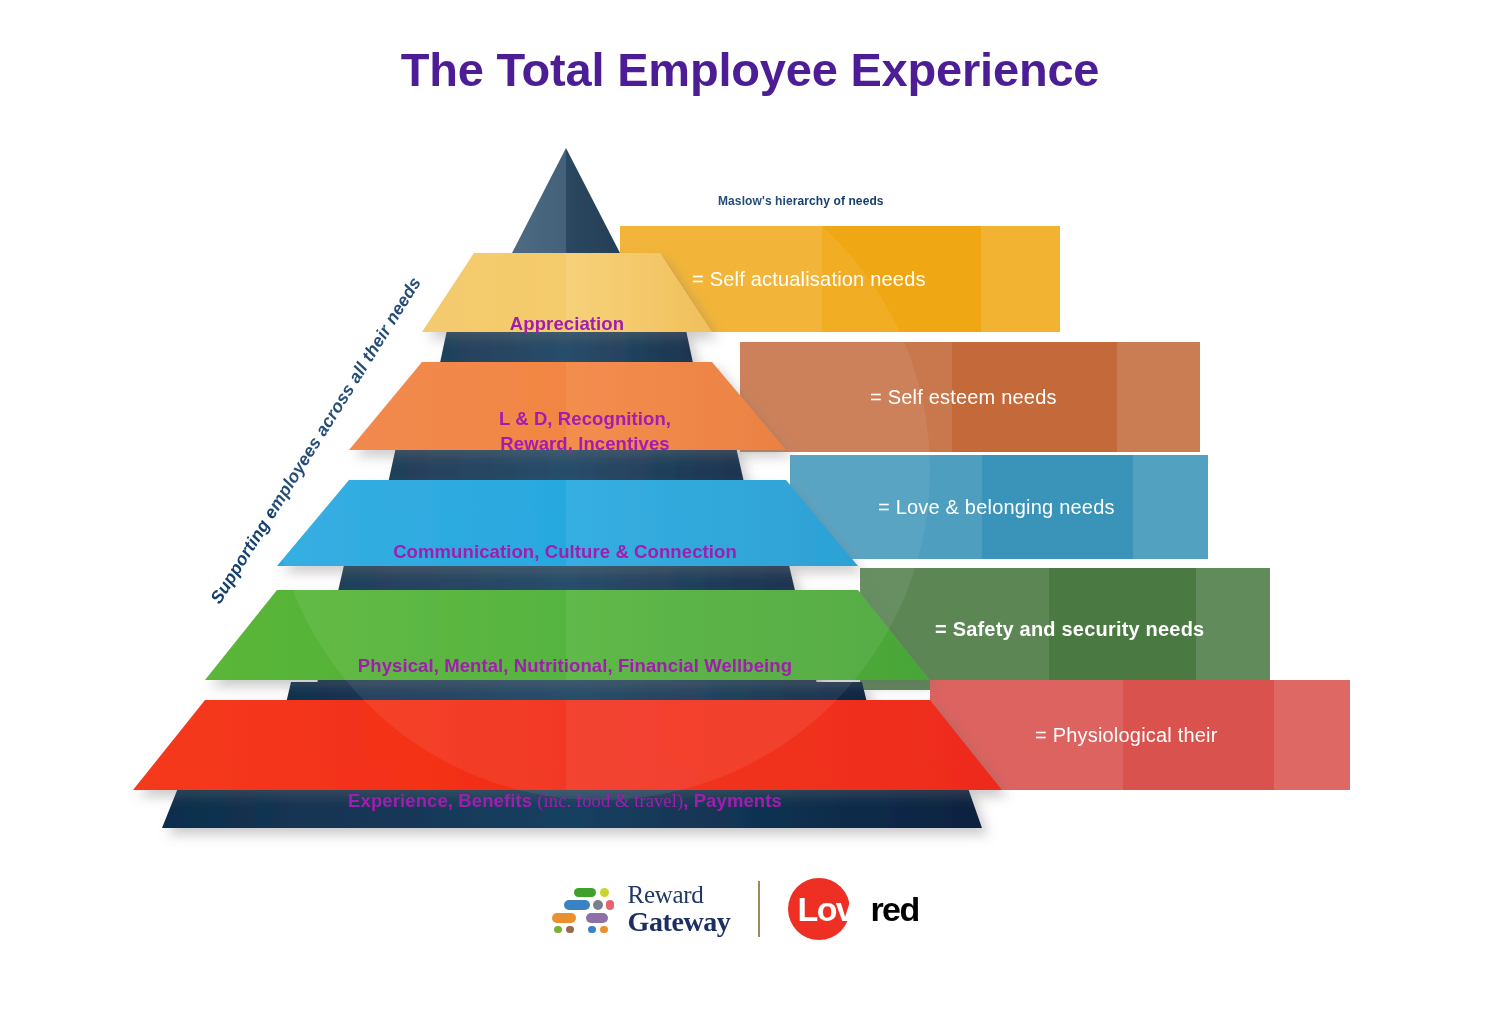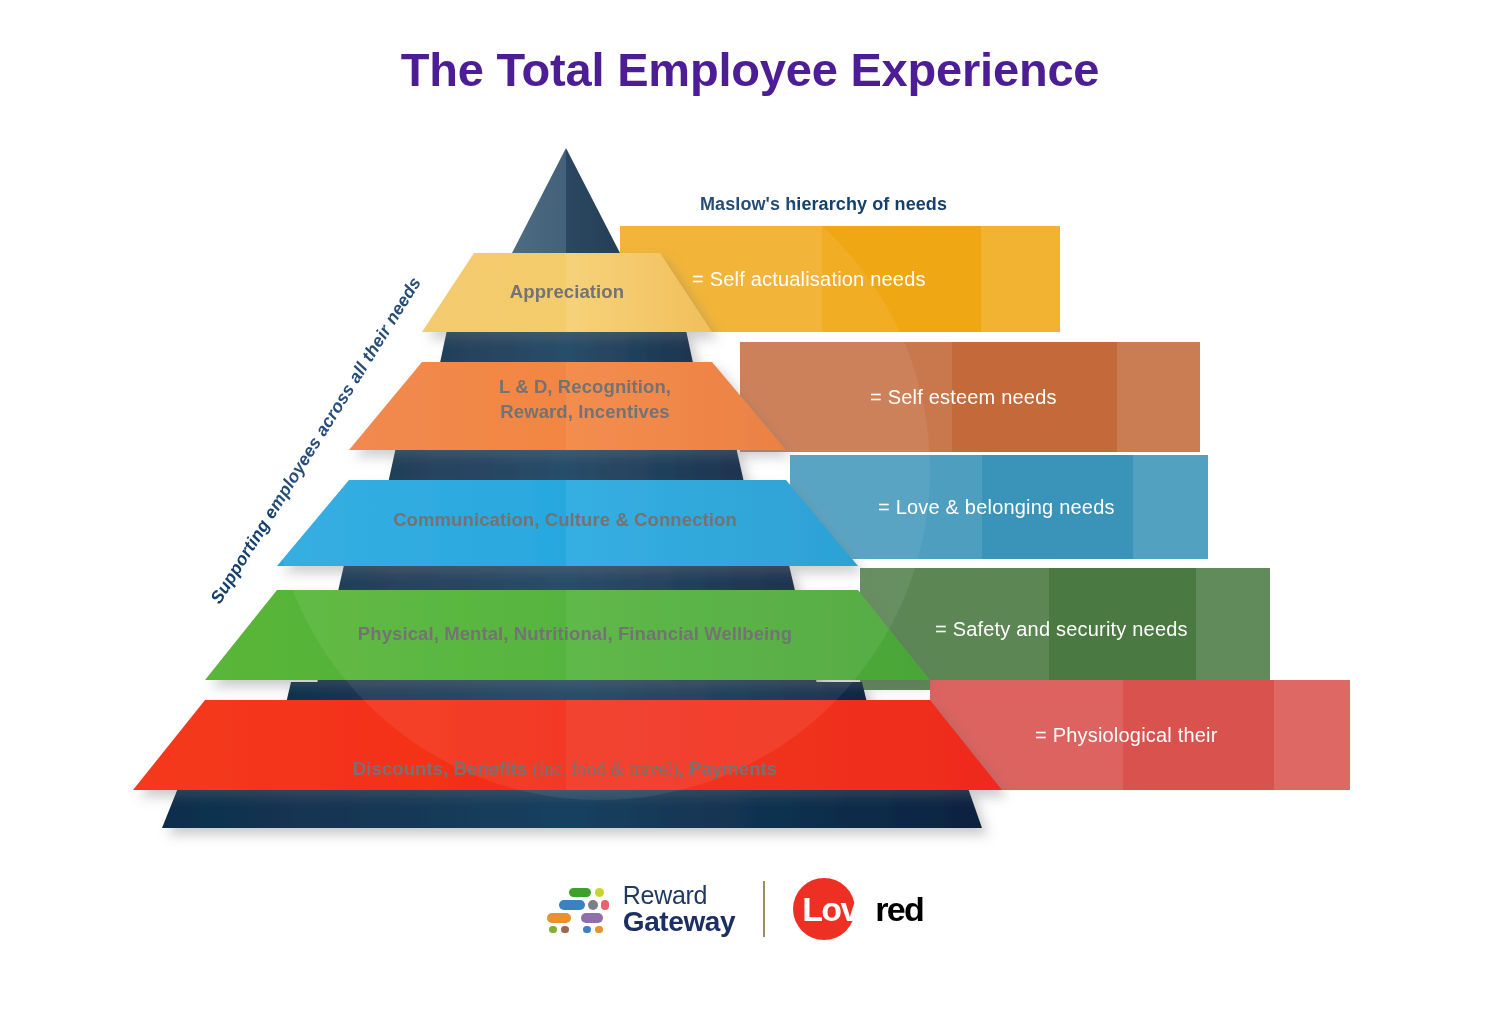--- a/index.html
+++ b/index.html
@@ -16,22 +16,22 @@
     position:absolute;left:0;right:0;top:42px;
     text-align:center;
     font-size:47px;
     font-weight:bold;
     color:#4c1d95;
     letter-spacing:-0.2px;
   }
 
   .maslow-label{
     position:absolute;
-    left:700px;top:194px;
-    font-size:18px;
+    left:718px;top:194px;
+    font-size:12px;
     font-weight:bold;
     color:#15406E;
     letter-spacing:0.1px;
   }
 
   .rotated-caption{
     position:absolute;
     left:96px;top:430px;
     width:440px;
     text-align:center;
@@ -65,37 +65,38 @@
   .ext .ext-text{
     position:relative;
     color:#ffffff;
     font-size:20px;
     letter-spacing:0.2px;
     white-space:nowrap;
   }
 
   .tier-text{
     position:absolute;
-    color:#737373;
+    color:#a21caf;
     font-weight:bold;
     font-size:18.5px;
     line-height:25px;
     text-align:center;
     white-space:pre-line;
     letter-spacing:0.1px;
     pointer-events:none;
+    margin-top:32px;
   }
   .tier-text .reg{font-weight:normal;font-family:Liberation Serif, serif;}
 
   
   .logo-strip{
     position:absolute;left:0;right:0;top:878px;
     display:flex;align-items:center;justify-content:center;gap:0px;
   }
-  .rg-logo{display:flex;align-items:center;gap:14px;}
+  .rg-logo{display:flex;align-items:center;gap:14px;font-family:Liberation Serif, serif;}
   .rg-mark{position:relative;width:62px;height:46px;}
   .rg-mark i{position:absolute;display:block;border-radius:999px;}
   .rg-words{display:flex;flex-direction:column;line-height:0.98;}
   .rg-words .w1{font-size:25px;color:#1F3864;font-weight:normal;letter-spacing:-0.3px;}
   .rg-words .w2{font-size:28px;color:#1B2F63;font-weight:bold;letter-spacing:-0.4px;}
   .logo-divider{width:2px;height:56px;background:#9B8B5E;margin:0 28px;}
   .ed-logo{position:relative;width:160px;height:62px;display:flex;align-items:center;}
   .ed-circle{position:absolute;left:0;top:0;width:62px;height:62px;border-radius:50%;background:#EE2F24;}
   .ed-word{position:relative;font-size:34px;font-weight:bold;letter-spacing:-1.6px;padding-left:9px;}
   .ed-word .a{color:#ffffff;}
@@ -126,21 +127,21 @@
     <div class="ext-text" style="margin-left:130px;">= Self esteem needs</div>
   </div>
 
   <div class="ext" style="left:790px;top:455px;width:418px;height:104px;text-align:right;">
     <div class="ext-bg" style="background:#3A93B8;"></div>
     <div class="ext-sheen"></div>
     <div class="ext-sheen2"></div>
     <div class="ext-text" style="margin-left:88px;">= Love &amp; belonging needs</div>
   </div>
 
-  <div class="ext" style="left:860px;top:568px;width:410px;height:122px;">
+  <div class="ext" style="left:860px;top:568px;width:410px;height:122px;font-weight:bold;">
     <div class="ext-bg" style="background:#4A7A42;"></div>
     <div class="ext-sheen"></div>
     <div class="ext-sheen2"></div>
     <div class="ext-text" style="margin-left:75px;">= Safety and security needs</div>
   </div>
 
   <div class="ext" style="left:930px;top:680px;width:420px;height:110px;">
     <div class="ext-bg" style="background:#D9524E;"></div>
     <div class="ext-sheen"></div>
     <div class="ext-sheen2"></div>
@@ -257,21 +258,21 @@
   <div class="tier-text" style="left:422px;top:279px;width:290px;">Appreciation</div>
 
   <div class="tier-text" style="left:400px;top:374px;width:370px;">L &amp; D, Recognition,
 Reward, Incentives</div>
 
   <div class="tier-text" style="left:300px;top:507px;width:530px;">Communication, Culture &amp; Connection</div>
 
   <div class="tier-text" style="left:250px;top:621px;width:650px;">Physical, Mental, Nutritional, Financial Wellbeing</div>
 
   <div class="tier-text" style="left:210px;top:731px;width:710px;">
-    <span>Discounts, Benefits </span><span class="reg">(inc. food &amp; travel)</span><span>, Payments</span>
+    <span>Experience, Benefits </span><span class="reg">(inc. food &amp; travel)</span><span>, Payments</span>
   </div>
 
   <div class="logo-strip">
 
     <div class="rg-logo">
       <div class="rg-mark">
         <i style="left:22px;top:2px;width:22px;height:9px;background:#3FA02B;"></i>
         <i style="left:48px;top:2px;width:9px;height:9px;background:#C9D431;"></i>
         <i style="left:12px;top:14px;width:26px;height:10px;background:#3B82C4;"></i>
         <i style="left:41px;top:14px;width:10px;height:10px;background:#7A7F8C;"></i>

